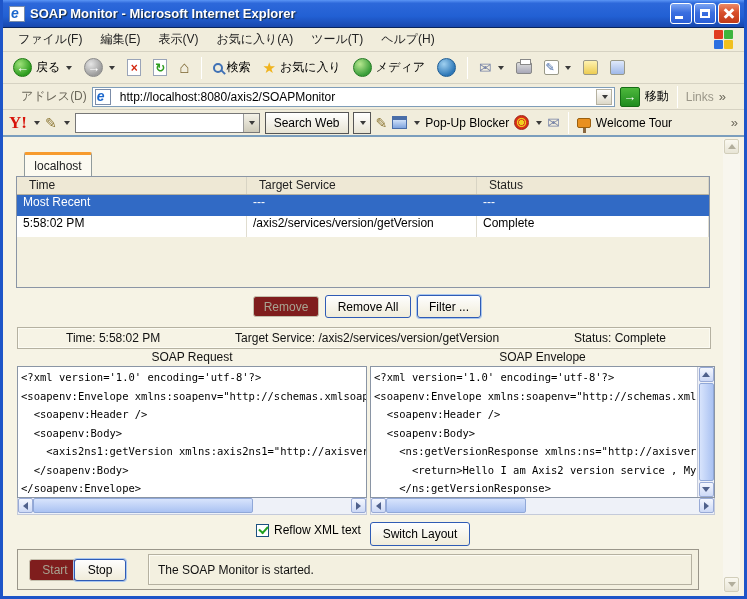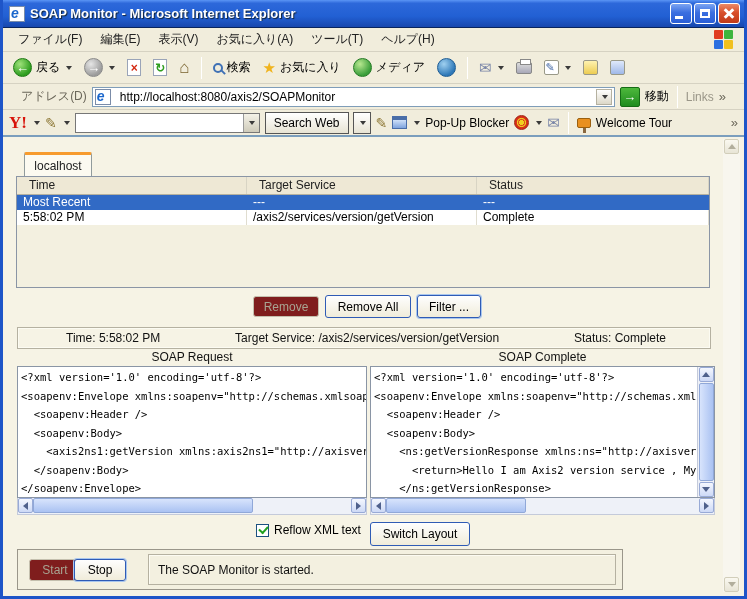--- a/index.html
+++ b/index.html
@@ -82,21 +82,21 @@
   
   .page { position:relative; height:459px; background:#f6f3e5; overflow:hidden; font-size:12px; }
   .tab {
     position:absolute; left:14px; top:15px; width:68px; height:24px;
     background:#fcfaf1; border:1px solid #919b9c; border-bottom:none; border-top:3px solid #f79b2e;
     border-radius:2px 2px 0 0; display:flex; align-items:center; justify-content:center; font-size:12px; color:#222;margin-left:7px;
   }
   .monitor-table { position:absolute; left:13px; top:39px; width:694px; height:112px; background:#f3f0e0; border:1px solid #8a95a5; display:flex; flex-direction:column; }
   .t-header { display:flex; height:18px; background:#eee8d5; border-bottom:1px solid #b5b1a0; font-size:12px; color:#222; }
   .t-header .c { padding:1px 12px; border-right:1px solid #d8d4c4; overflow:hidden; white-space:nowrap; }
-  .t-row { display:flex; height:15px; font-size:12px; background:#fff; color:#000; }
+  .t-row { display:flex; height:21px; font-size:12px; background:#fff; color:#000; }
   .t-row .c { padding:0 6px; border-right:1px solid #e0ddd0; overflow:hidden; white-space:nowrap; }
   .t-row.selected { background:#316ac5; color:#fff; }
   .t-row.selected .c { border-right-color:#316ac5; }
   .c1 { width:230px; flex:none; } .c2 { width:230px; flex:none; } .c3 { flex:1; }
   .t-filler { flex:1; background:#f3f0e0; }
   
   .btn-xp {
     background:linear-gradient(180deg,#fefefe,#f0ecda); border:1px solid #2f5bb5; border-radius:3px;
     font-size:12px; color:#000; display:flex; align-items:center; justify-content:center; position:absolute;
   }
@@ -128,21 +128,21 @@
   .tri.right { border-top:4px solid transparent; border-bottom:4px solid transparent; border-left:5px solid #4f618c; }
   
   .page-sb { position:absolute; right:4px; top:2px; bottom:4px; width:17px; background:#f8f6ee; display:flex; flex-direction:column; justify-content:space-between; align-items:center; }
   .page-sb .sb-btn { background:linear-gradient(180deg,#faf8f0,#e8e5d6); border-color:#d2ceba; }
   .page-sb .tri.up { border-bottom-color:#b2ae9c; } .page-sb .tri.down { border-top-color:#b2ae9c; }
   
   .reflow-row { position:absolute; left:253px; top:386px; display:flex; align-items:center; gap:5px; font-size:12px; color:#000; }
   .checkbox { width:13px; height:13px; background:#fff; border:1px solid #1c5180; position:relative; flex:none; }
   .checkbox::after { content:""; position:absolute; left:2px; top:1px; width:7px; height:4px; border-left:2px solid #21a121; border-bottom:2px solid #21a121; transform:rotate(-48deg); }
   
-  .bottom-panel { position:absolute; left:14px; top:412px; width:606px; height:41px; border:1px solid #9a968a; background:#f3f0e0; }
+  .bottom-panel { position:absolute; left:14px; top:412px; width:682px; height:41px; border:1px solid #9a968a; background:#f3f0e0; }
   .status-box { position:absolute; left:130px; right:6px; top:4px; bottom:4px; border:1px solid #b5b1a1; box-shadow:inset 1px 1px 0 #fcfbf2; display:flex; align-items:center; padding:0 9px; font-size:12px; color:#111; }
 </style>
 </head>
 <body>
 
 <div class="window">
 
   <div class="titlebar">
     <div class="ie-doc-icon">
         <span>e</span>
@@ -334,21 +334,21 @@
           </span>
         <span class="sb-thumb-h" style="width:220px;"></span>
         <span class="sb-track"></span>
         <span class="sb-btn">
             <span class="tri right"></span>
           </span>
       </div>
     </div>
 
     <div class="xml-panel" style="left:367px; width:345px;">
-      <div class="xml-title">SOAP Complete</div>
+      <div class="xml-title">SOAP Envelope</div>
       <div class="xml-body">
         <pre class="xml-pre" style="margin-right:17px;">&lt;?xml version='1.0' encoding='utf-8'?&gt;
 &lt;soapenv:Envelope xmlns:soapenv="http://schemas.xmlsoap
   &lt;soapenv:Header /&gt;
   &lt;soapenv:Body&gt;
     &lt;ns:getVersionResponse xmlns:ns="http://axisversion
       &lt;return&gt;Hello I am Axis2 version service , My ver
     &lt;/ns:getVersionResponse&gt;
   &lt;/soapenv:Body&gt;</pre>
         <div class="sb-v">

